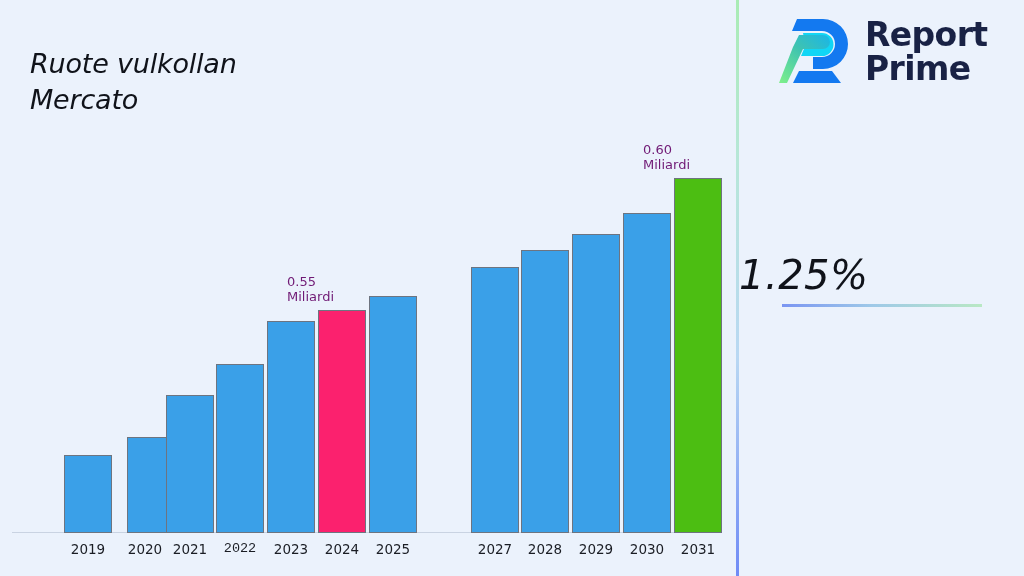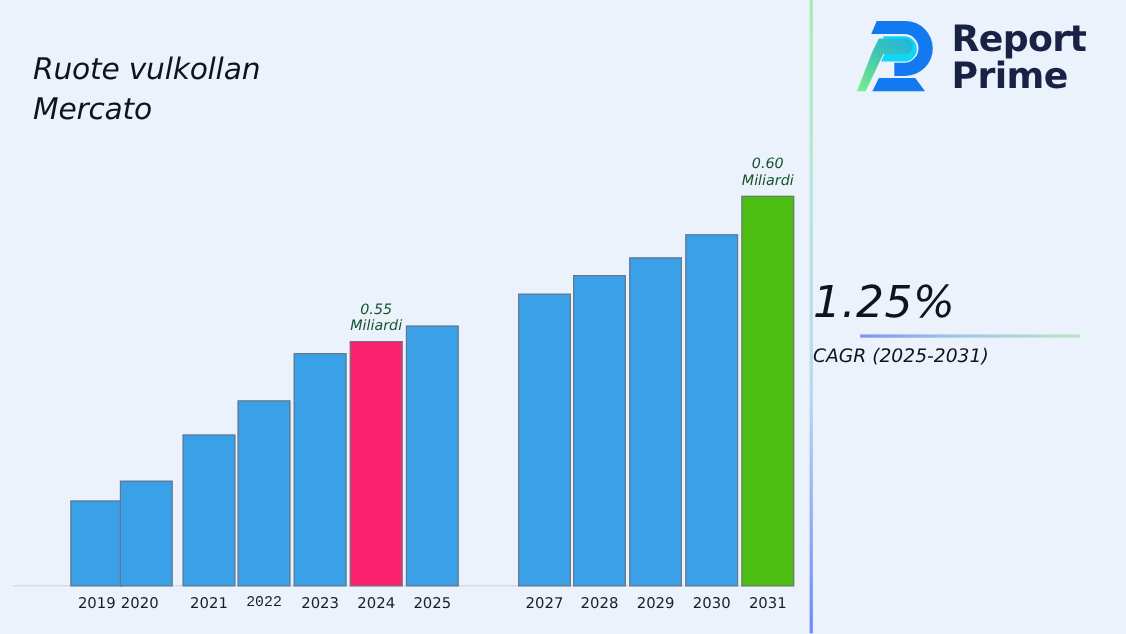--- a/index.html
+++ b/index.html
@@ -59,24 +59,23 @@
     width: 100%;
     box-sizing: border-box;
     border: 1.5px solid #6d7480;
   }
 
   .bar-label {
     position: absolute;
     bottom: 100%;
     margin-bottom: 5px;
     font-size: 13px;
-    font-style: italic;
-    font-weight: 500;
-    color: #14532d;
-    text-align: center;
+    font-weight: 500;
+    color: #701a75;
+    text-align: left;
     line-height: 1.15;
     white-space: pre-line;
     width: 110px;
   }
 
   .tick-label {
     position: absolute;
     top: 100%;
     margin-top: 8px;
     font-size: 13.5px;
@@ -173,21 +172,21 @@
   <div id="chart-title">Ruote vulkollan
 Mercato</div>
 
   <div id="plot">
     <div id="axis-line"></div>
 
       <div class="bar-slot" style="left: 64px; width: 48px;">
         <div class="bar" style="height: 78px; background: rgb(58, 160, 232);"></div>
         <div class="tick-label">2019</div>
       </div>
-      <div class="bar-slot" style="left: 97px; width: 48px; padding-left: 12px;">
+      <div class="bar-slot" style="left: 115px; width: 48px; padding-left: 12px;">
         <div class="bar" style="height: 96px; background: rgb(58, 160, 232);"></div>
         <div class="tick-label">2020</div>
       </div>
       <div class="bar-slot" style="left: 166px; width: 48px;">
         <div class="bar" style="height: 138px; background: rgb(58, 160, 232);"></div>
         <div class="tick-label">2021</div>
       </div>
       <div class="bar-slot" style="left: 216px; width: 48px; font-family: Liberation Mono, monospace;">
         <div class="bar" style="height: 169px; background: rgb(58, 160, 232);"></div>
         <div class="tick-label">2022</div>
@@ -256,16 +255,15 @@
         <path d="M14 33 L20 21 L44 21 A7 7 0 0 1 44 35 L24 35 L8 69 L0 69 Z" fill="url(#gA)"></path>
       </svg>
     </span>
     <span id="logo-wordmark">Report
 Prime</span>
   </div>
 
   <div id="cagr-block">
     <div id="cagr-value">1.25%</div>
     <div id="cagr-rule"></div>
-    <div id="cagr-caption">CAGR (2025-2031)</div>
   </div>
 
 </div>
 
 </body></html>

